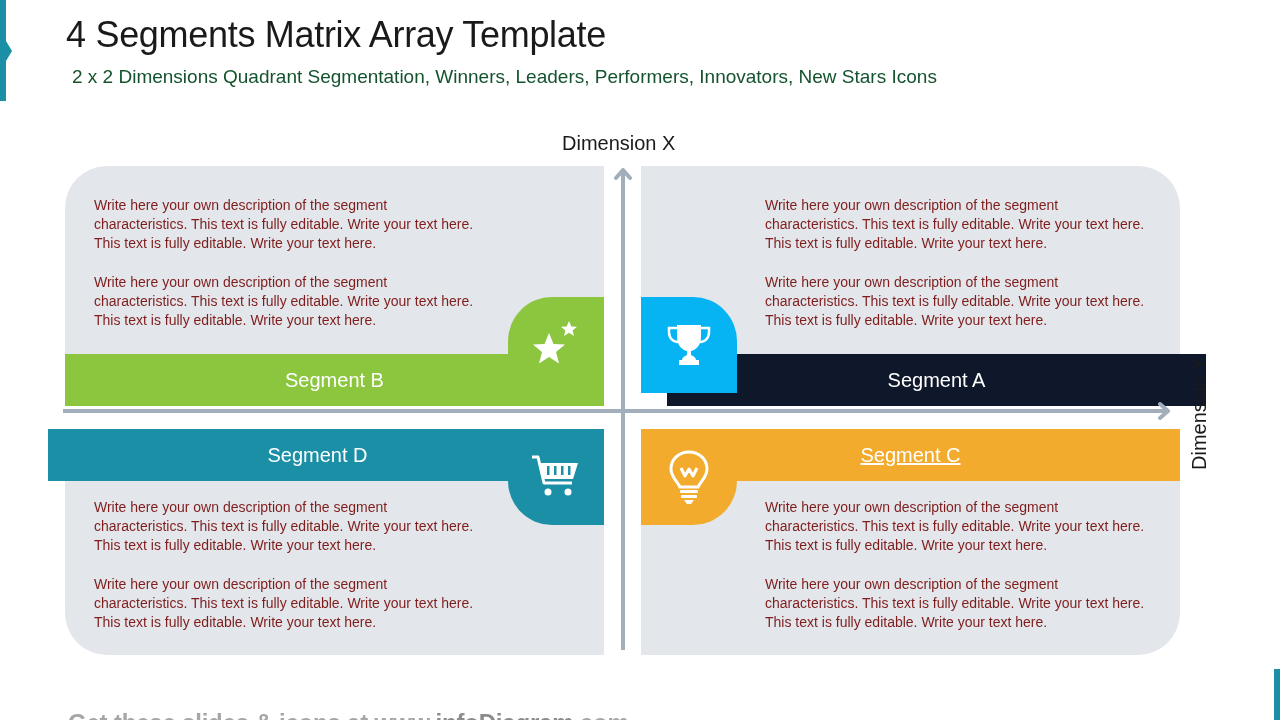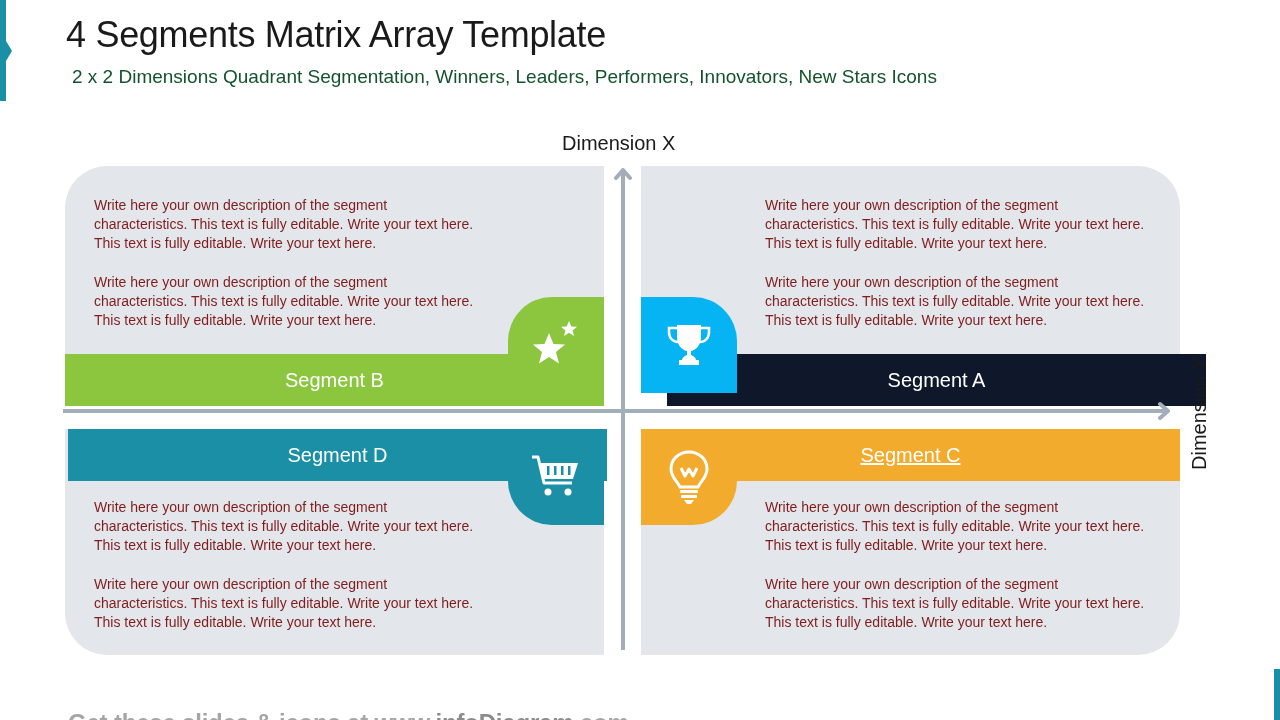--- a/index.html
+++ b/index.html
@@ -67,21 +67,21 @@
     <path fill="none" stroke="#fff" stroke-width="2.5" d="M16,11 H8 V15 C8,21 12,25 17,25"></path>
     <path fill="none" stroke="#fff" stroke-width="2.5" d="M40,11 H48 V15 C48,21 44,25 39,25"></path>
   </svg>
 </div>
 
 <div class="quad q-d"></div>
 <div class="desc" style="left:94px;top:498px;">
   <p>Write here your own description of the segment characteristics. This text is fully editable. Write your text here. This text is fully editable. Write your text here.</p>
   <p>Write here your own description of the segment characteristics. This text is fully editable. Write your text here. This text is fully editable. Write your text here.</p>
 </div>
-<div class="band" style="left:68px;top:429px;background:#1a8fa6;">
+<div class="band" style="left:48px;top:429px;background:#1a8fa6;">
   <span style="width:539px;text-align:center;">Segment D</span>
 </div>
 <div class="tab" style="left:508px;top:429px;background:#1a8fa6;border-bottom-left-radius:44px;">
   <svg width="60" height="60" viewBox="0 0 60 60">
     <path fill="none" stroke="#fff" stroke-width="3" stroke-linejoin="round" d="M6,10 H12 L18,36 H46"></path>
     <path fill="#fff" d="M13,16 H52 L47,32 H17 Z"></path>
     <rect x="21" y="19" width="2.5" height="9" fill="#1a8fa6"></rect>
     <rect x="28" y="19" width="2.5" height="9" fill="#1a8fa6"></rect>
     <rect x="35" y="19" width="2.5" height="9" fill="#1a8fa6"></rect>
     <rect x="42" y="19" width="2.5" height="9" fill="#1a8fa6"></rect>

